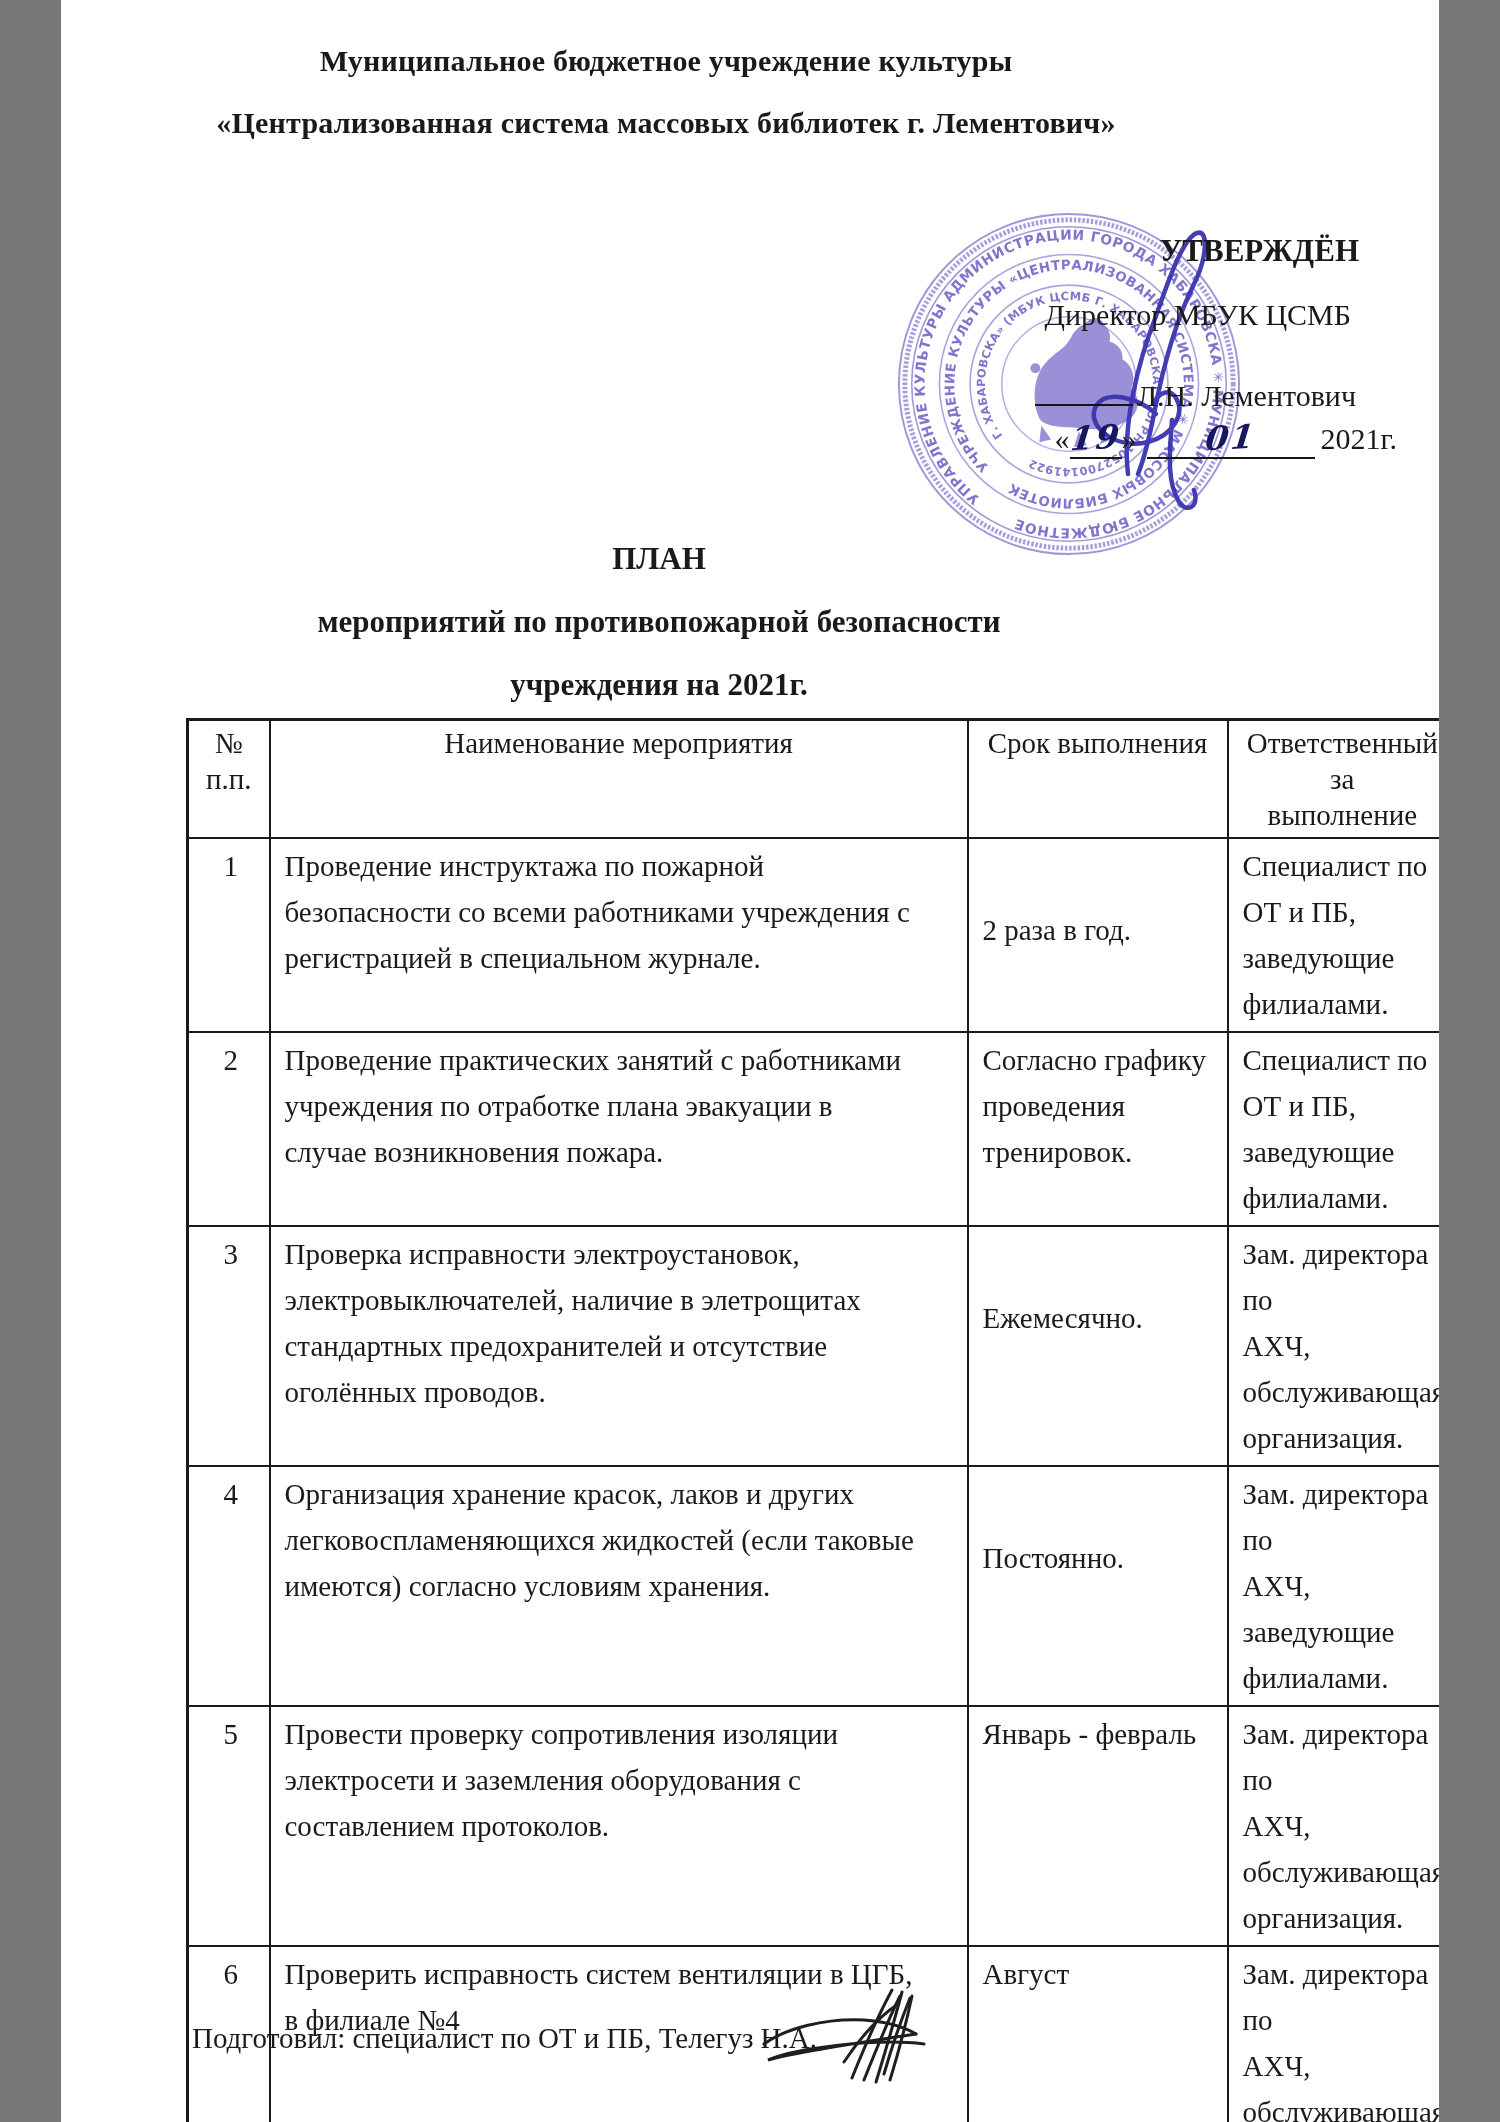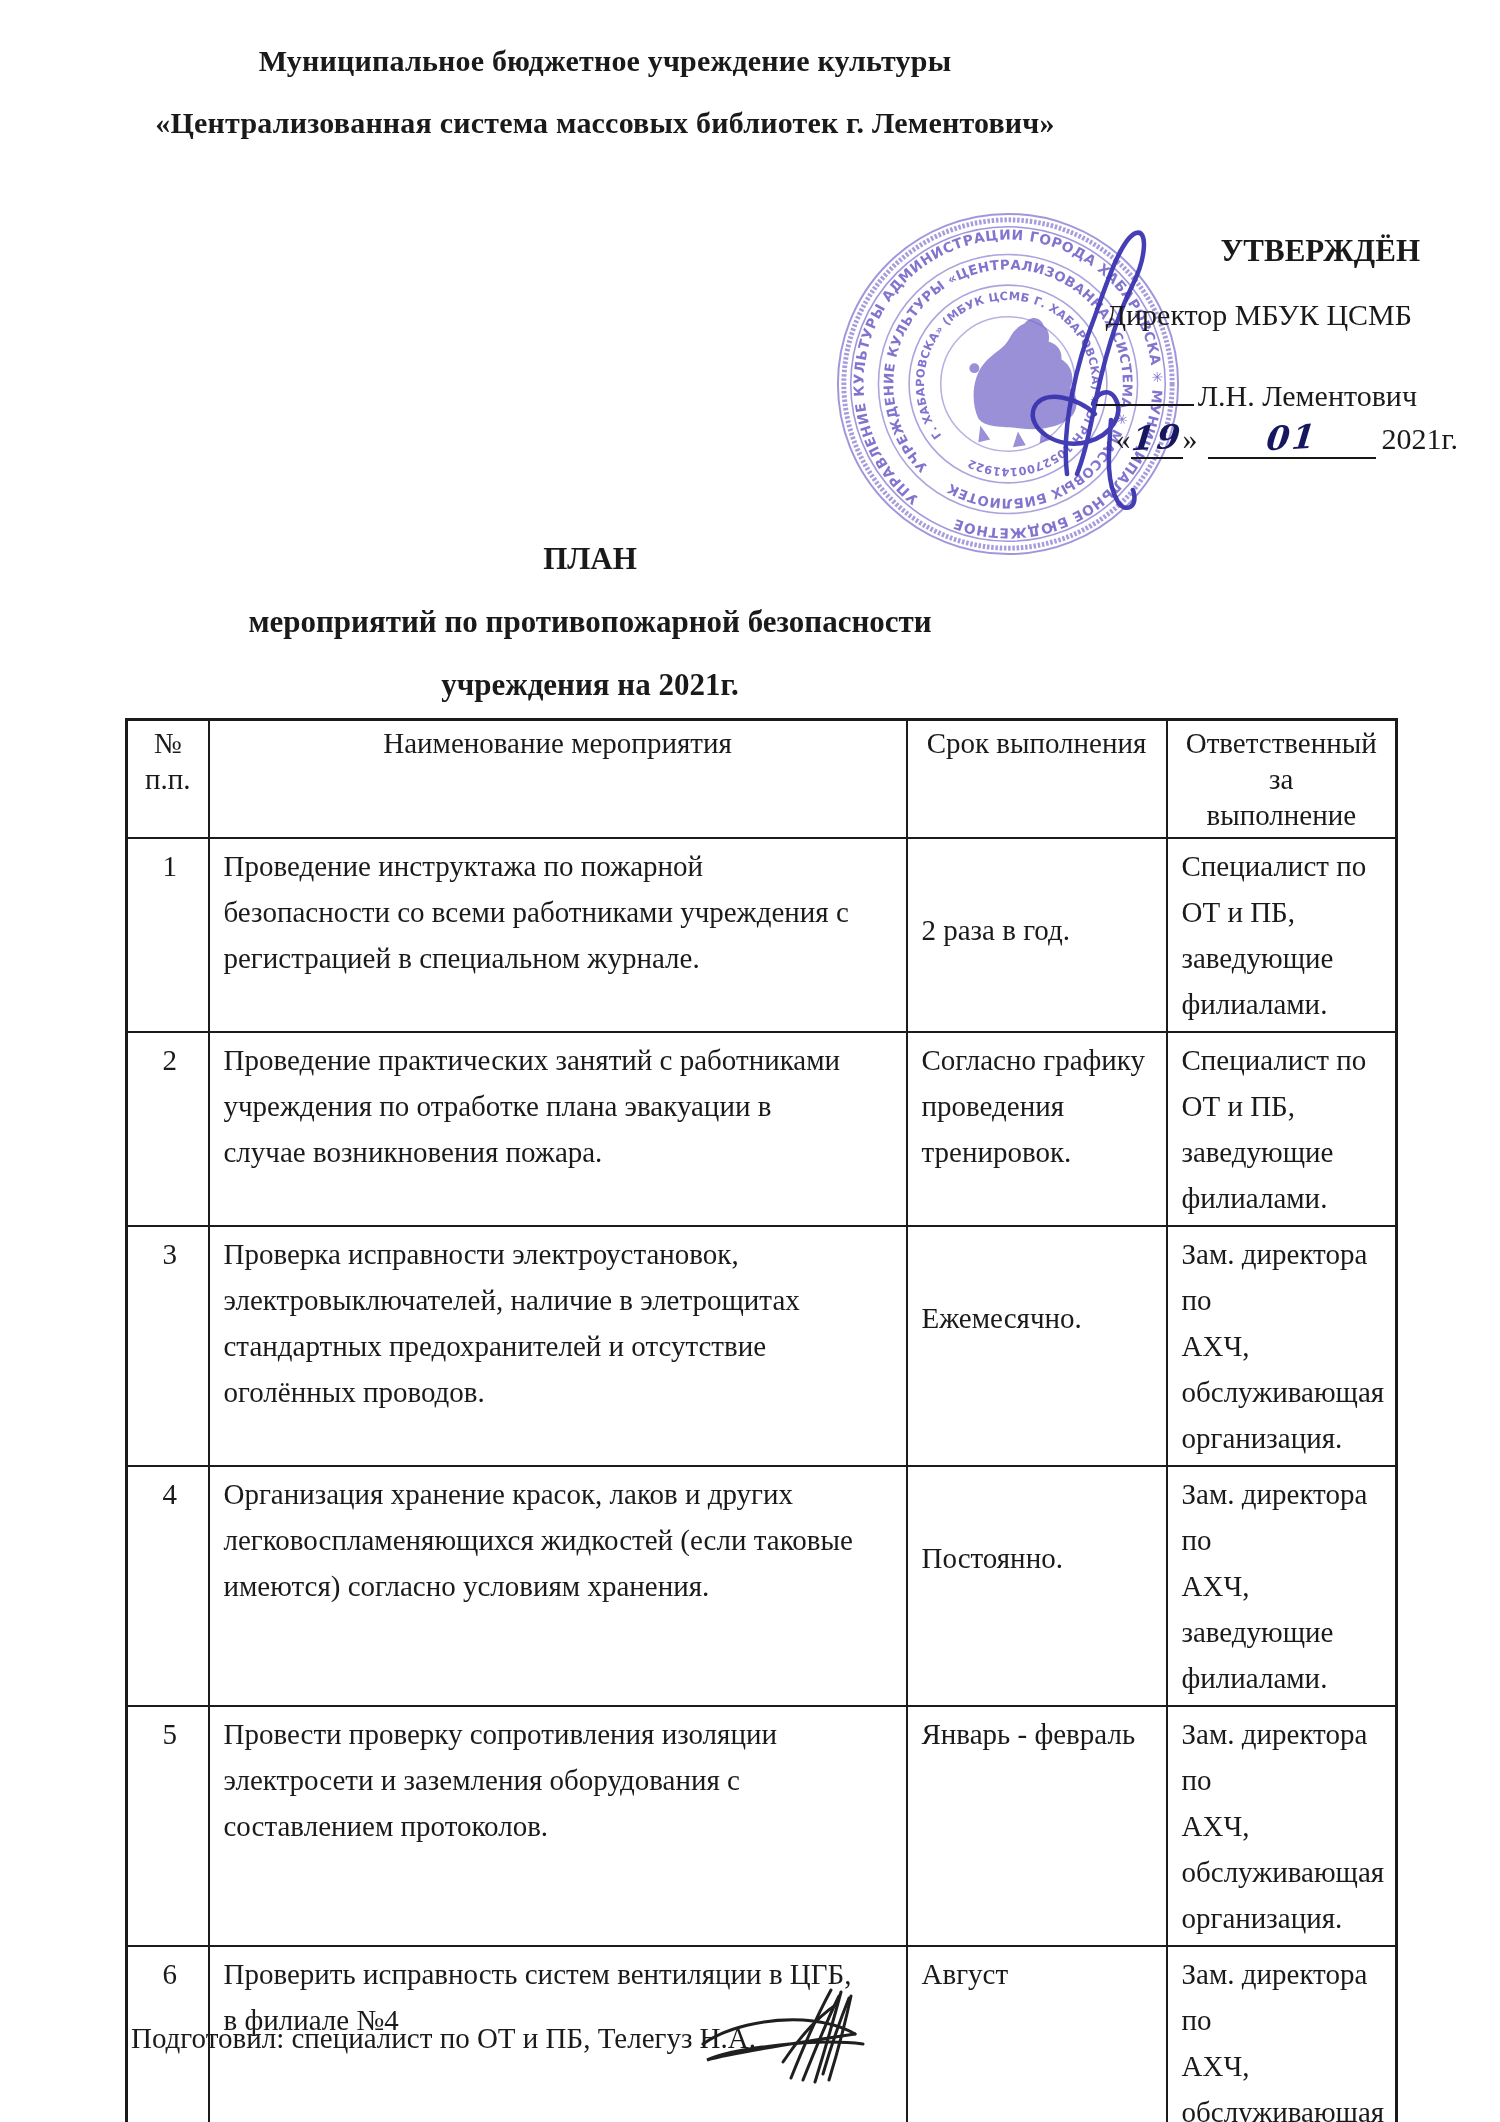--- a/index.html
+++ b/index.html
@@ -1,17 +1,17 @@
 <!DOCTYPE html>
 <html><head>
 <meta charset="utf-8">
 <style>
   html,body { margin:0; padding:0; background:#777; }
   .page {
-    position:relative; width:1500px; height:2122px; margin:0 auto;
+    position:relative; width:1378px; height:2122px; margin:0 auto;
     background:#ffffff; overflow:hidden;
     font-family:"Liberation Serif", serif; color:#1a1a1a;
   }
 
   
   .org-line1, .org-line2 {
     position:absolute; left:0; width:1210px; text-align:center;
     font-weight:bold; font-size:30px; letter-spacing:0.2px;
   }
   .org-line1 { top:44px; }
@@ -25,21 +25,21 @@
   .date-line { position:absolute; top:418px; right:42px; font-size:30px; white-space:nowrap; }
   .day-blank   { display:inline-block; min-width:52px; text-align:center; border-bottom:2px solid #161616; }
   .month-blank { display:inline-block; min-width:168px; text-align:center; border-bottom:2px solid #161616; margin:0 6px 0 10px; }
   .hw {
     display:inline-block; font-family:"DejaVu Serif", serif; font-style:italic; font-weight:bold;
     color:#17175f; font-size:33px; transform:skewX(-9deg) rotate(-3deg); letter-spacing:2px;
   }
 
   
   .doc-title1, .doc-title2, .doc-title3 {
-    position:absolute; left:0; width:1180px; text-align:center; font-weight:bold; font-size:31px;
+    position:absolute; left:0; width:1180px; text-align:center; font-weight:bold; font-size:31px;padding-left:8px;
   }
   .doc-title1 { top:541px; }
   .doc-title2 { top:604px; }
   .doc-title3 { top:667px; }
 
   
   table.plan {
     position:absolute; top:718px; left:125px; width:1270px;
     border-collapse:collapse; table-layout:fixed;
     font-size:29px; line-height:46px;

